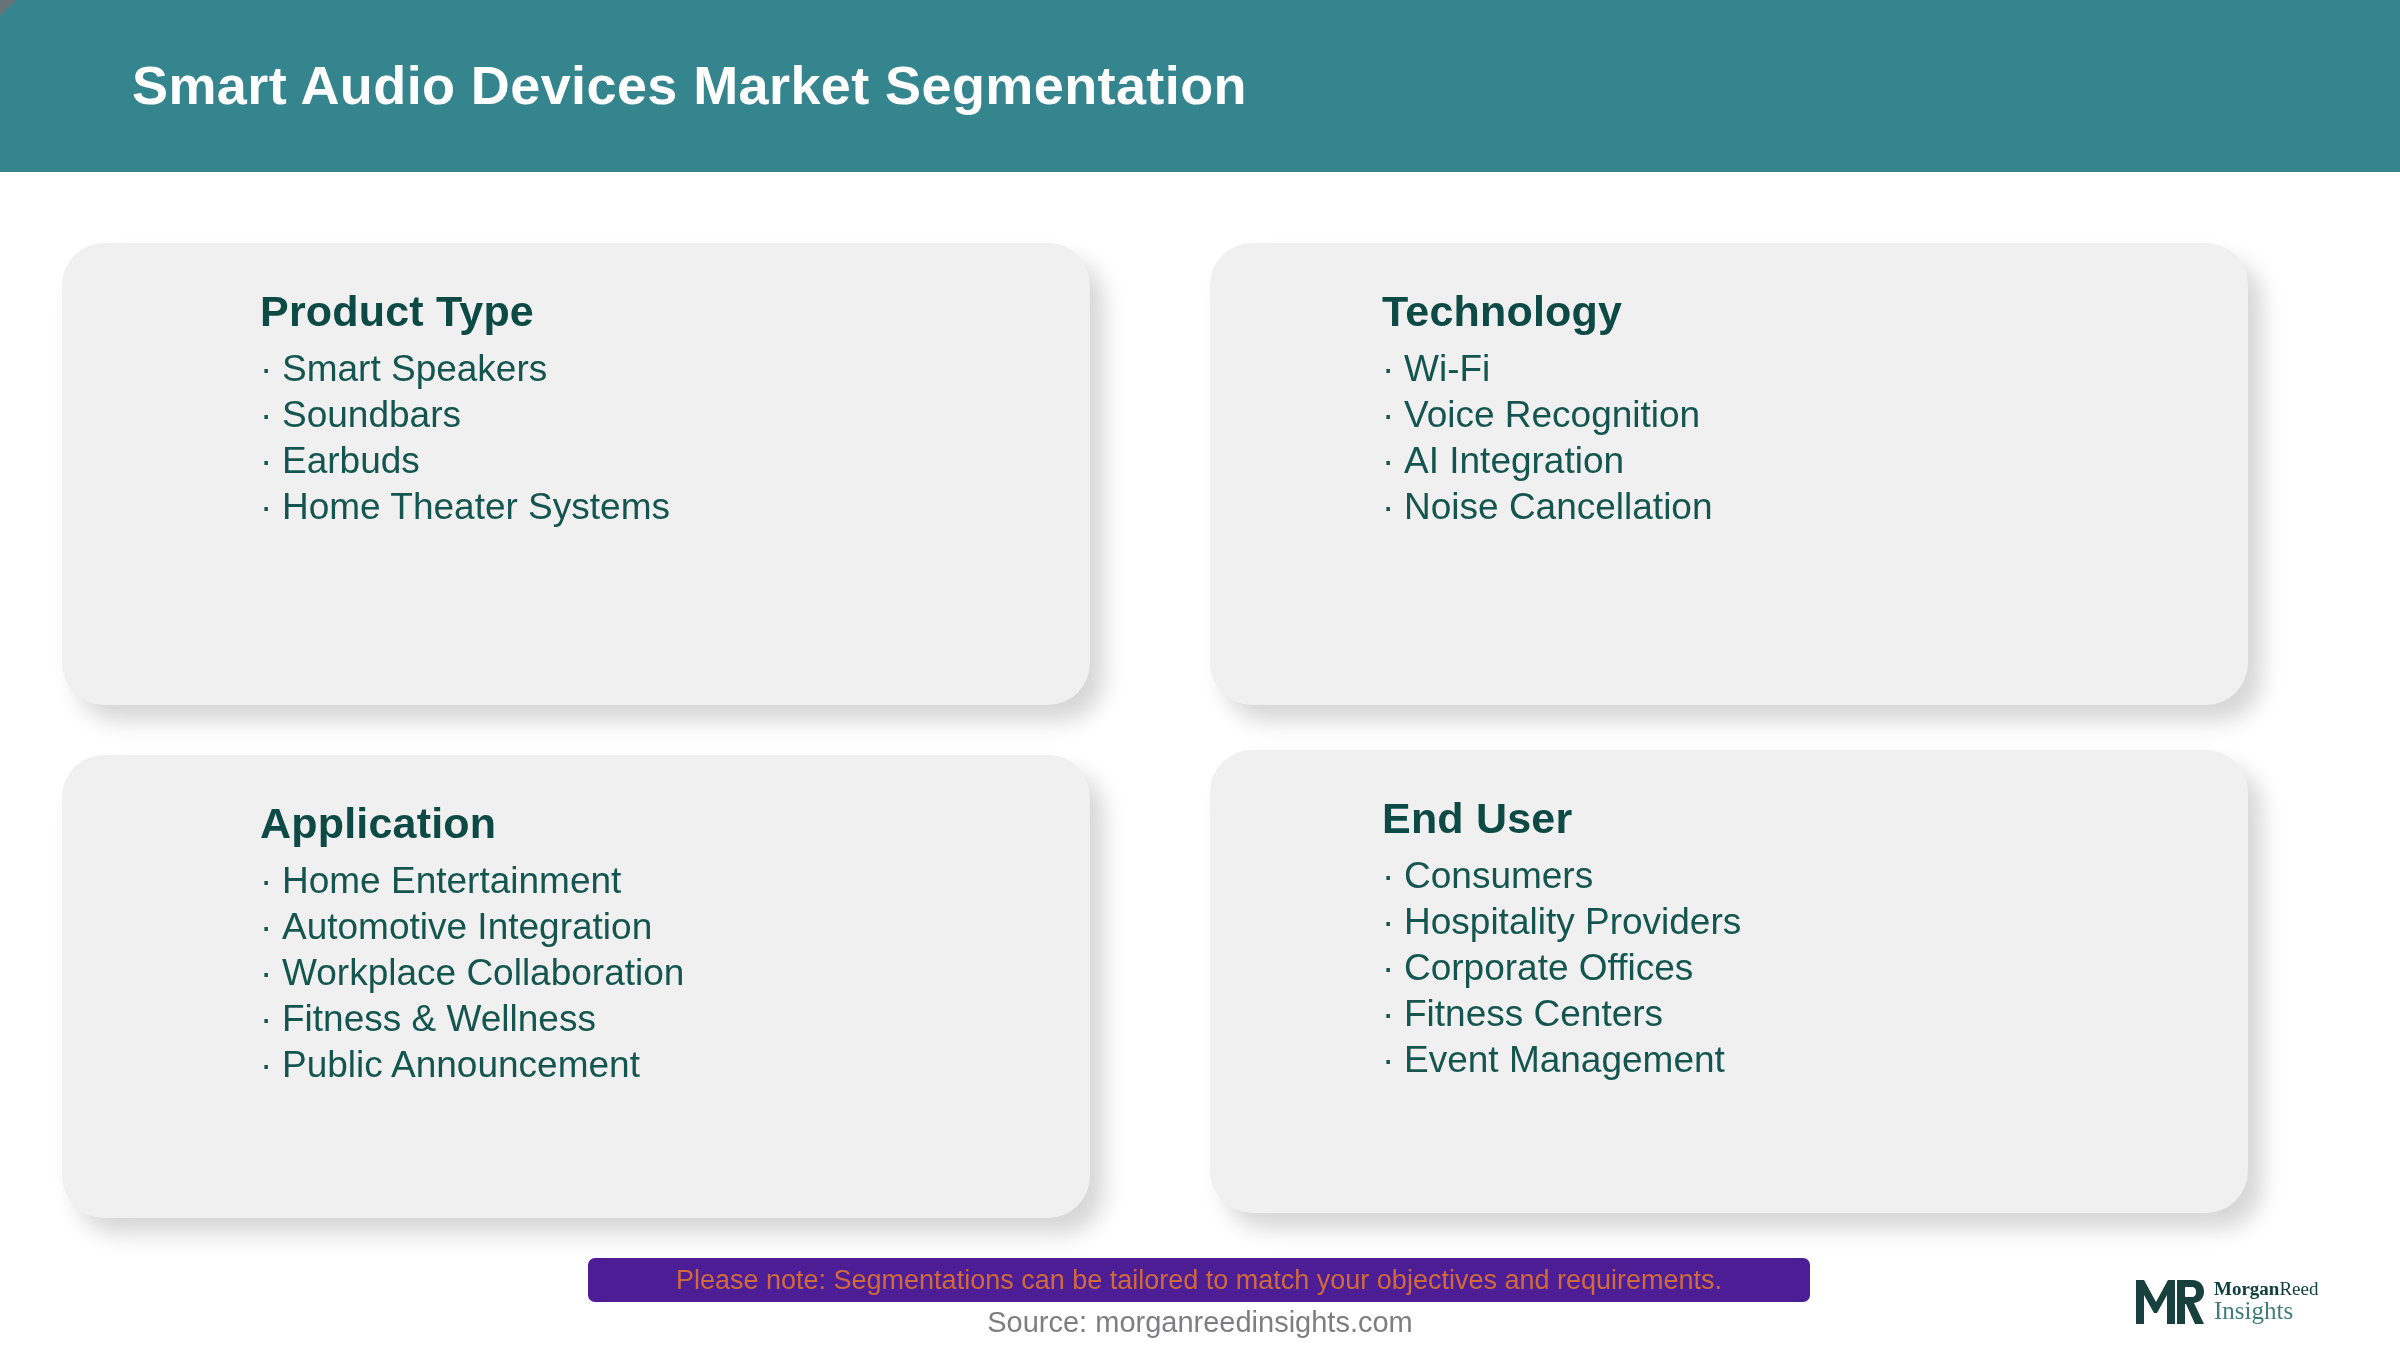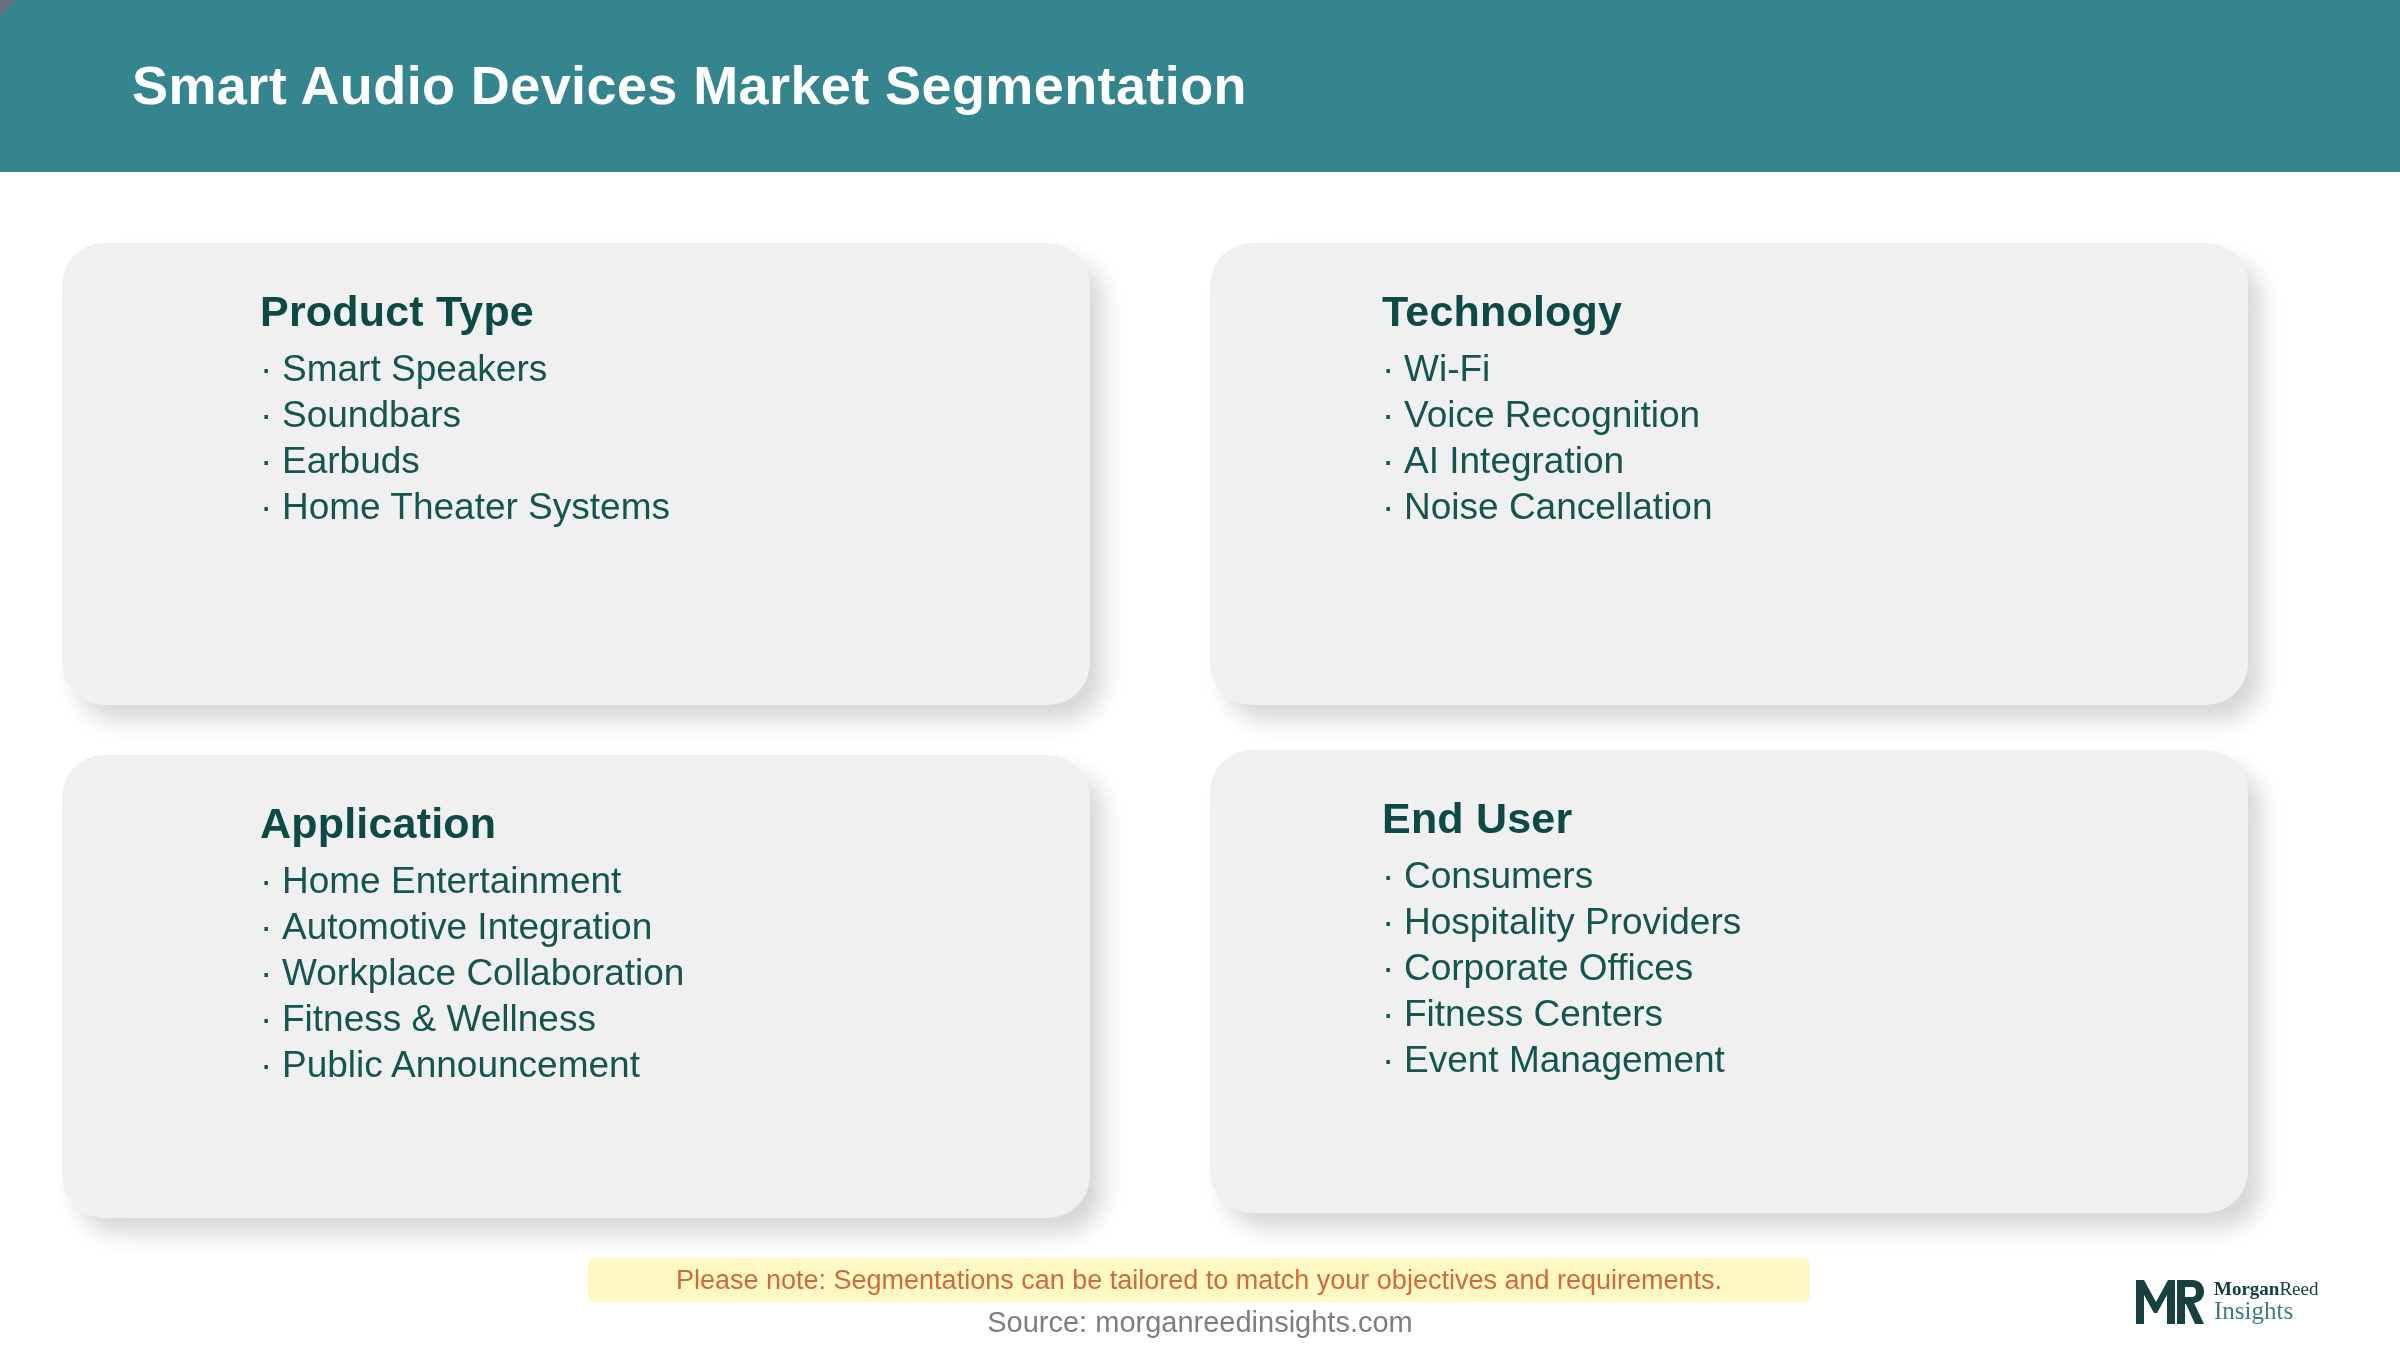--- a/index.html
+++ b/index.html
@@ -72,21 +72,21 @@
     line-height:46px;
     white-space:nowrap;
   }
   .bullet { display:inline-block; width:22px; }
 
   
   .note-pill {
     position:absolute;
     left:588px; top:1258px;
     width:1222px; height:44px;
-    background:#fef9c3;
+    background:#4c1d95;
     border-radius:7px;
     display:flex; align-items:center; justify-content:center;
   }
   .note-text {
     color:#D06A3C;
     font-size:27px;
     line-height:1;
     white-space:nowrap;
   }
   .source-text {

